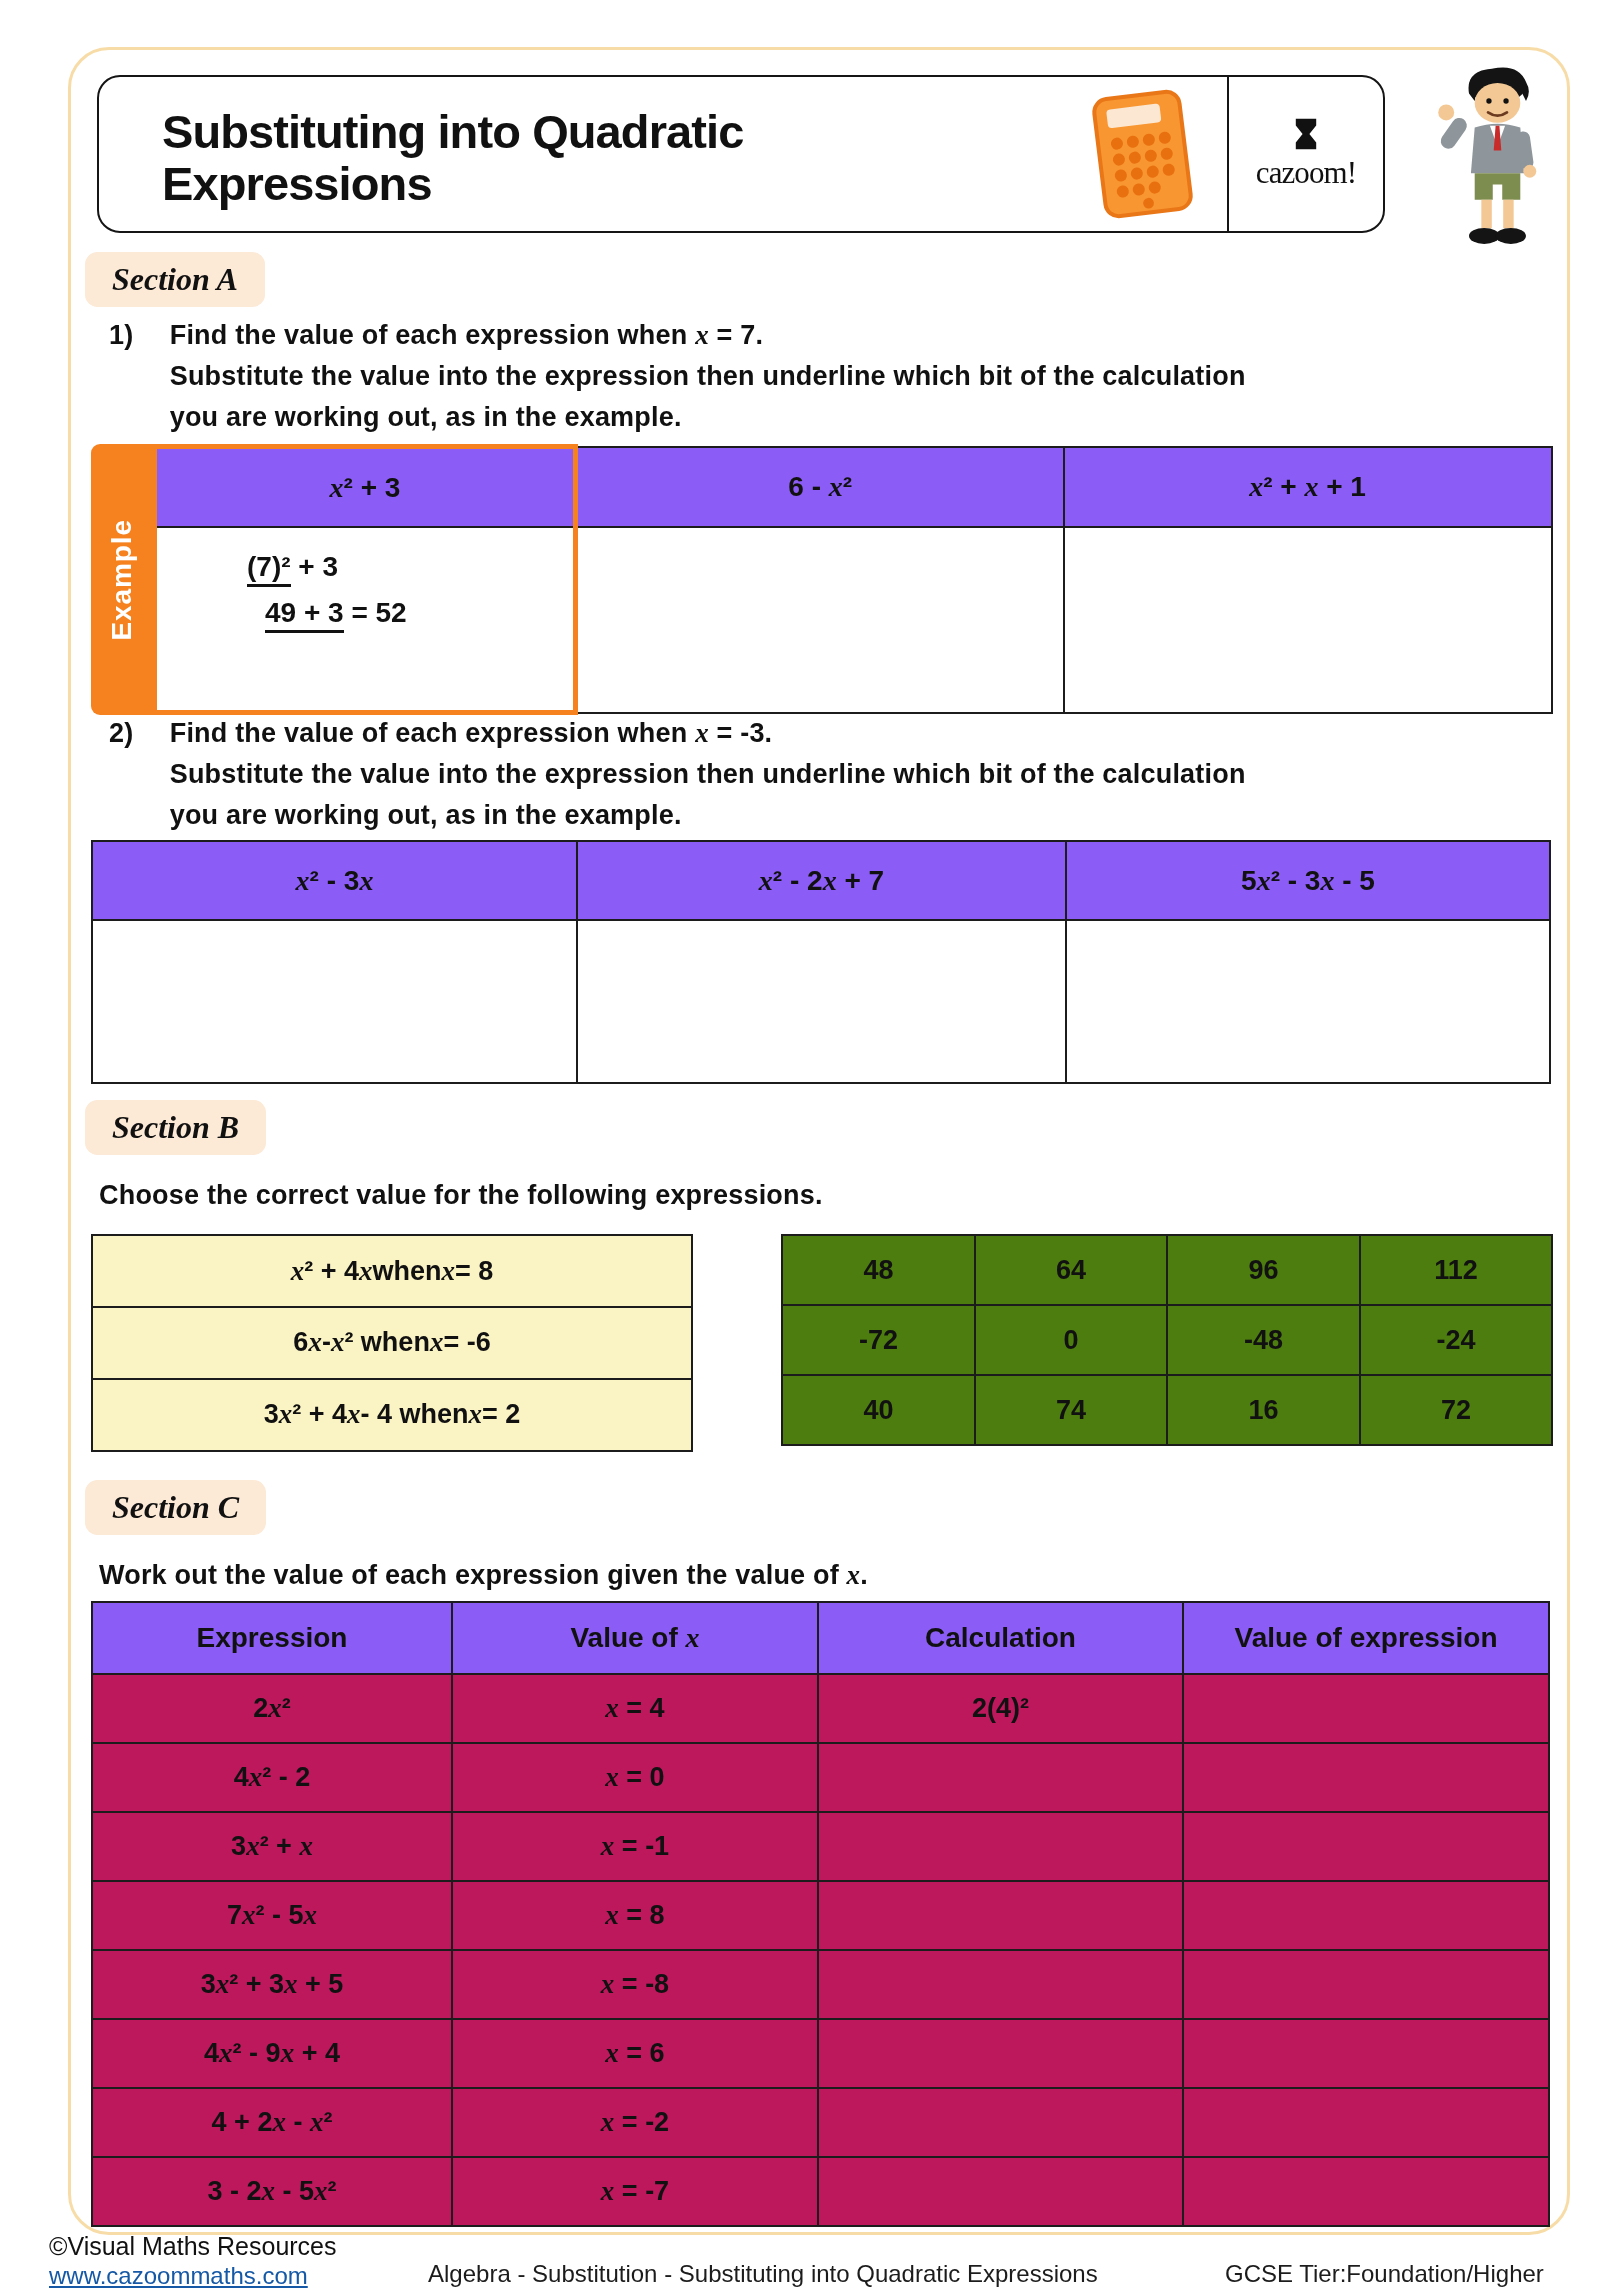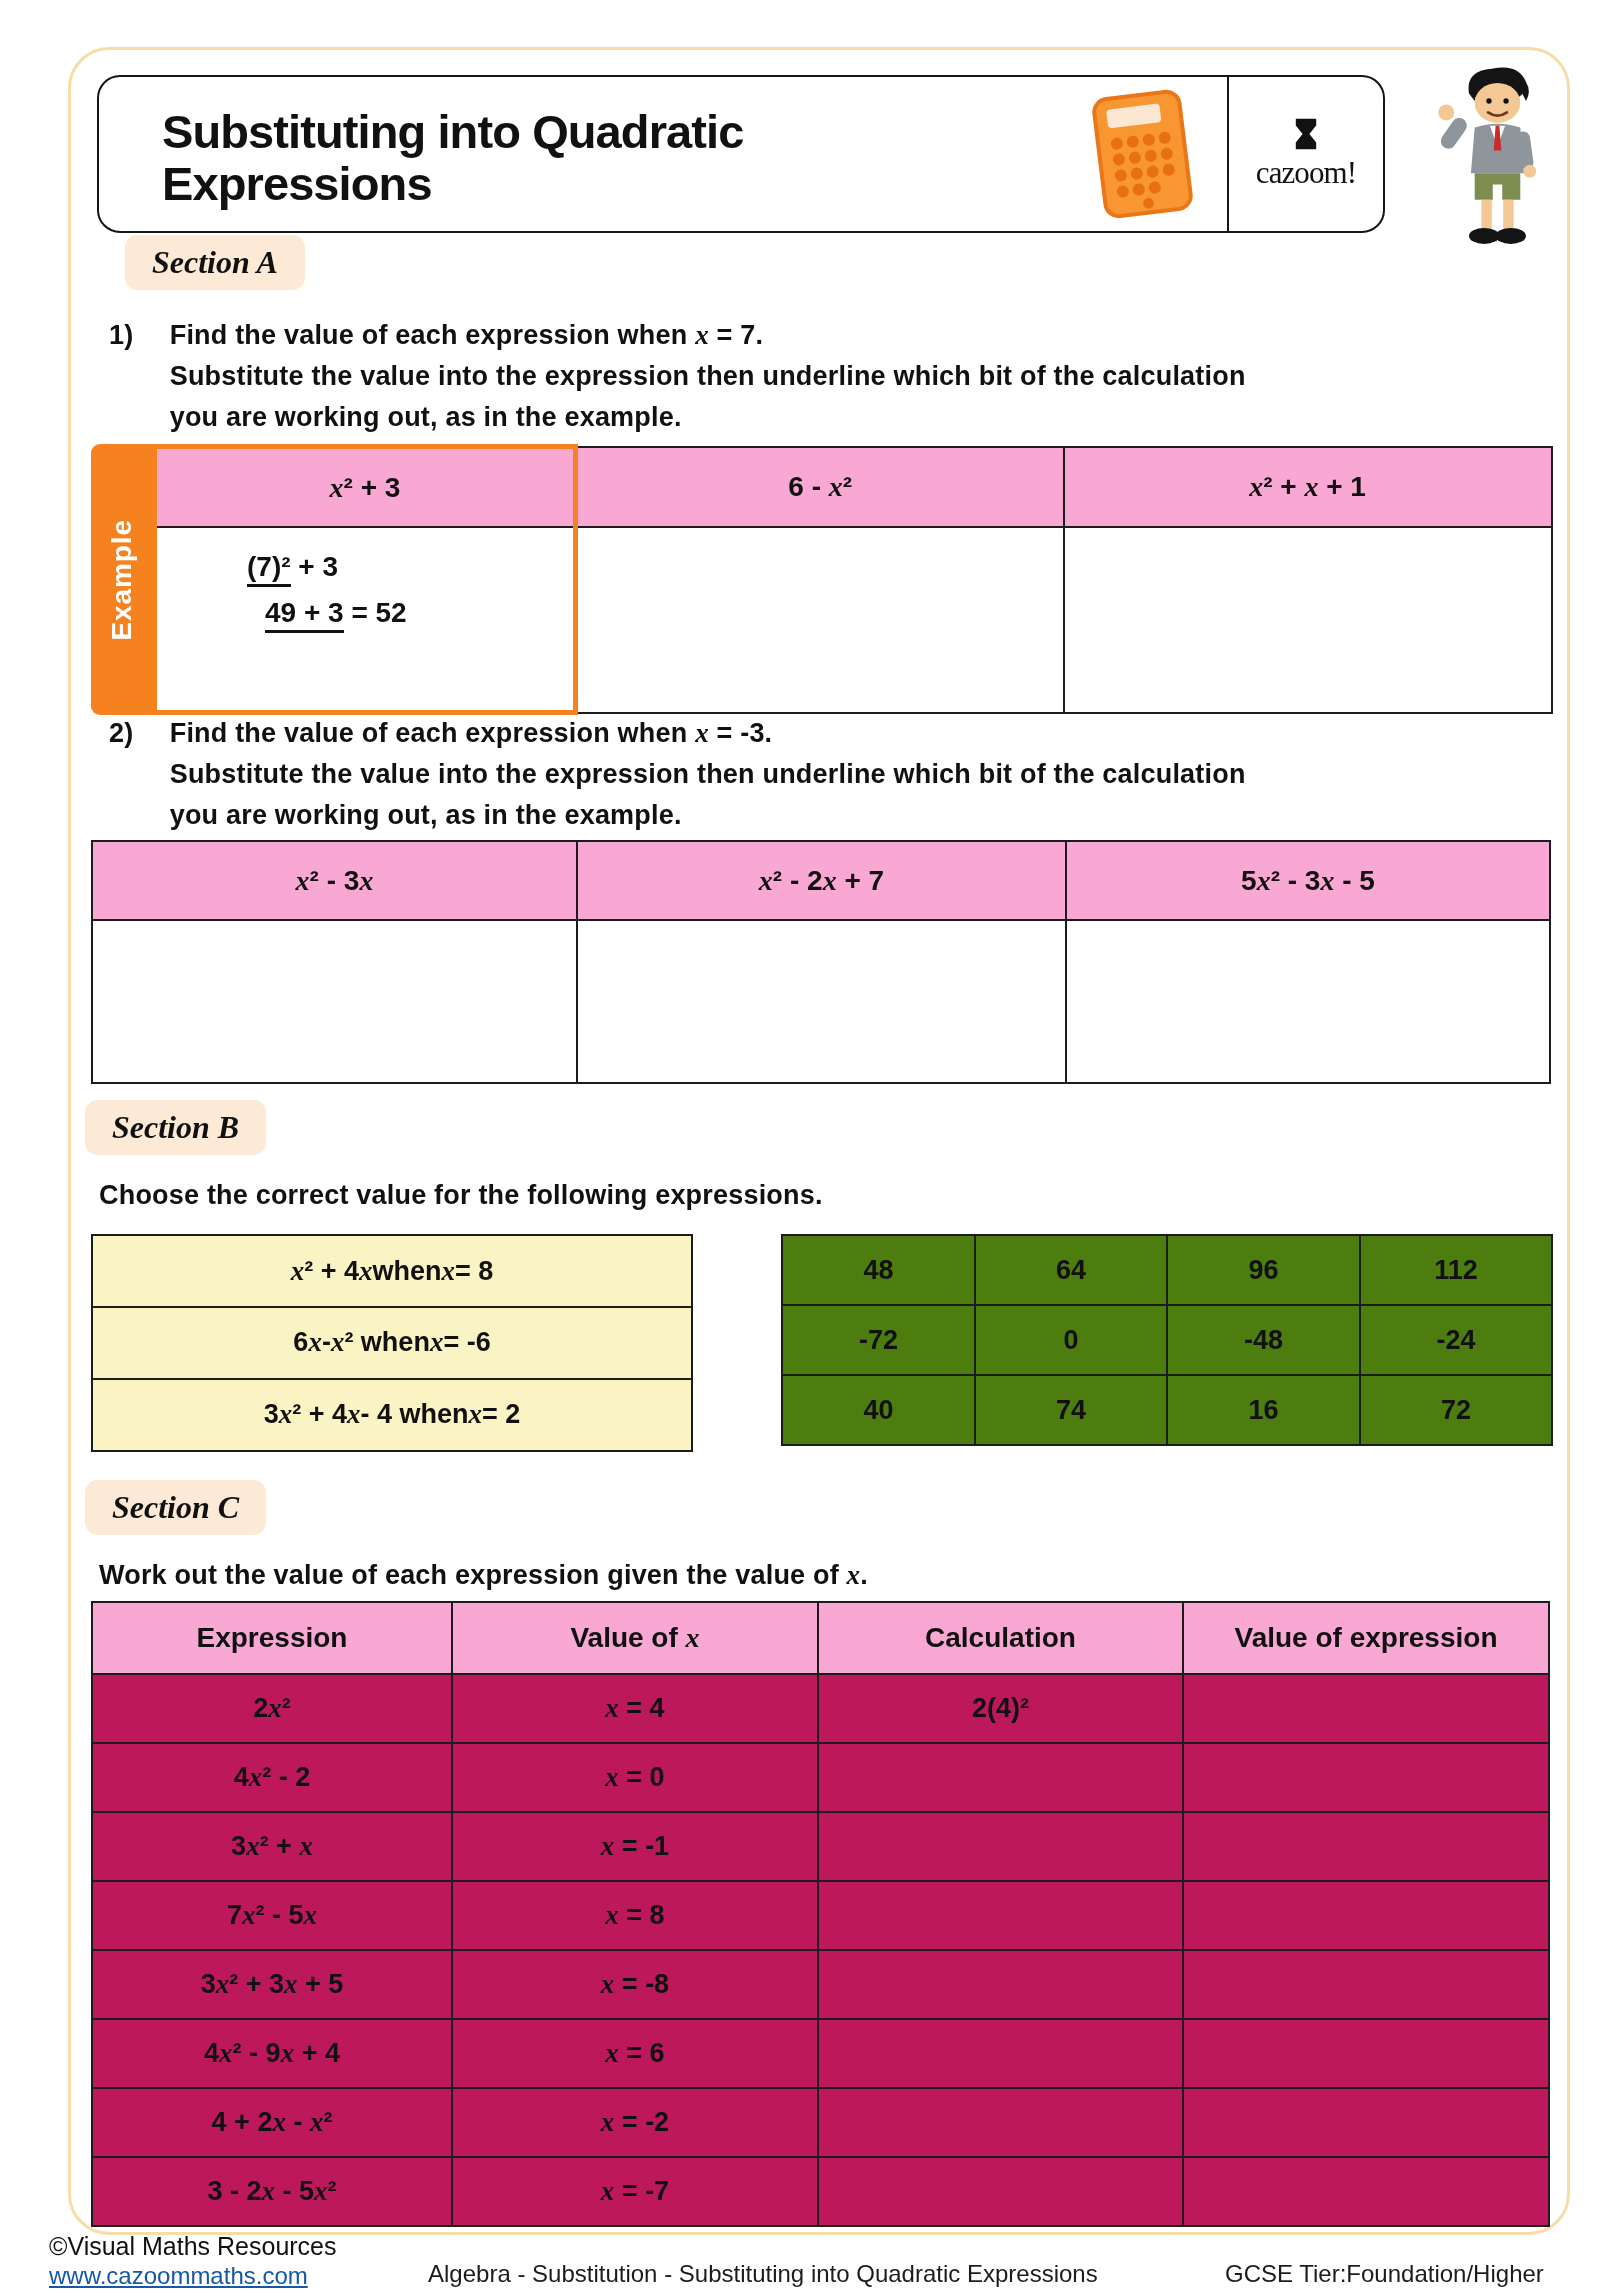--- a/index.html
+++ b/index.html
@@ -17,37 +17,37 @@
   .calc-wrap{width:115px;height:134px;margin-right:27px;flex:none;}
   .logo-box{width:154px;align-self:stretch;border-left:2.7px solid #151515;display:flex;
             flex-direction:column;align-items:center;justify-content:center;gap:4.5px;}
   .logo-text{font-family:"Liberation Serif",serif;font-weight:normal;font-size:31px;letter-spacing:-0.9px;}
   #boy{left:1431px;top:63px;width:133px;height:190px;}
 
   
   .section-label{background:#FCE9D6;border-radius:12.5px;display:inline-block;
                  font-family:"Liberation Serif",serif;font-style:italic;font-weight:bold;
                  font-size:32px;padding:9px 27px;color:#111;}
-  #label-a{left:85px;top:235px;margin-left:40px;}
+  #label-a{left:85px;top:252px;}
   #label-b{left:85px;top:1100px;}
   #label-c{left:85px;top:1480px;}
 
   
   .question{display:flex;gap:19.7px;font-size:27px;font-weight:bold;line-height:41px;letter-spacing:0.2px;}
   .qnum{width:41px;flex:none;}
   #q1{left:109px;top:315px;}
   #q2{left:109px;top:713px;}
   .instruction{font-size:27px;font-weight:bold;letter-spacing:0.2px;}
   #b-instr{left:99px;top:1180px;}
   #c-instr{left:99px;top:1560px;}
 
   
   table.wt{border-collapse:collapse;background:#fff;}
   .wt th,.wt td{border:2.2px solid #1c1c1c;font-weight:bold;color:#111;text-align:center;padding:0;}
-  .wt th{background:#f9a8d4;font-size:28px;height:77px;}
+  .wt th{background:#8b5cf6;font-size:28px;height:77px;}
 
   #q1-table{left:91px;top:444px;display:flex;align-items:stretch;}
   .example-strip{width:61px;background:#F5821F;border-radius:9px 0 0 9px;
                  display:flex;align-items:center;justify-content:center;}
   .example-strip span{writing-mode:vertical-rl;transform:rotate(180deg);color:#fff;
                       font-weight:bold;font-size:28px;letter-spacing:0.9px;}
   .q1 td{height:159px;}
   th.exb{border-left:5.4px solid #F5821F;border-right:5.4px solid #F5821F;border-top:5.4px solid #F5821F;}
   td.exb{border-left:5.4px solid #F5821F;border-right:5.4px solid #F5821F;border-bottom:5.4px solid #F5821F;}
   td.work{text-align:left;vertical-align:top;padding:23px 0 0 90px;font-size:28px;}

